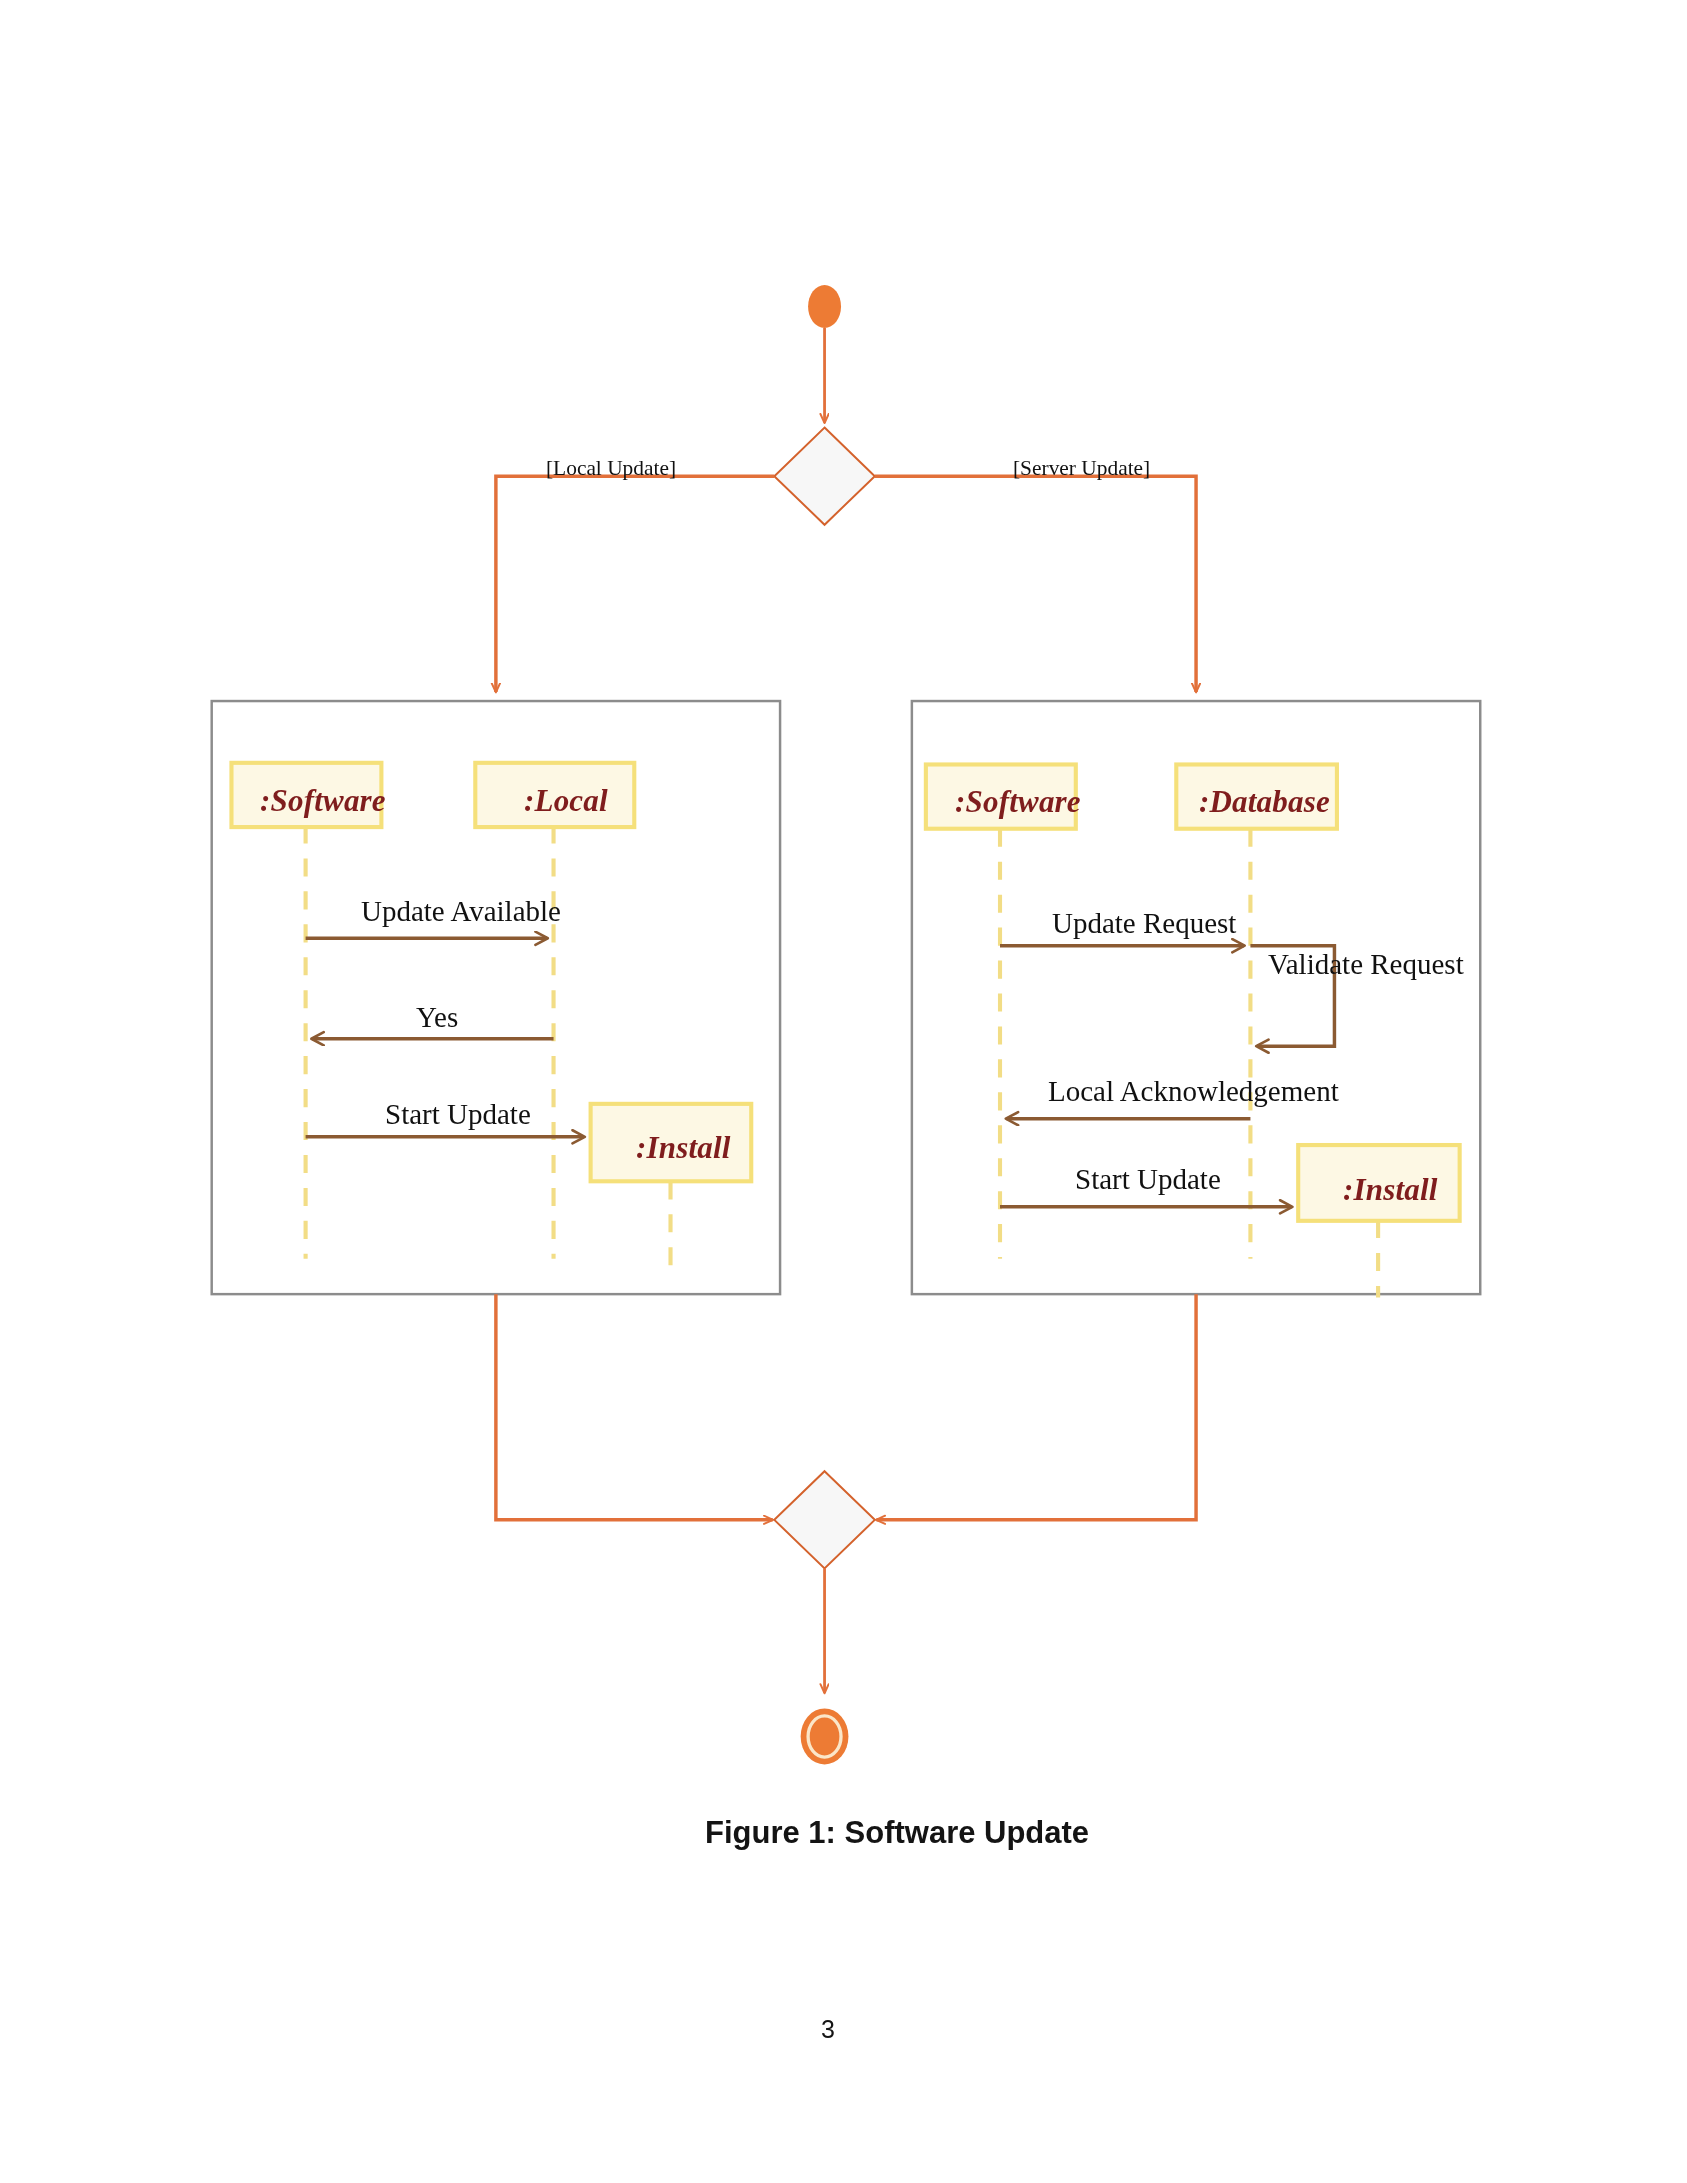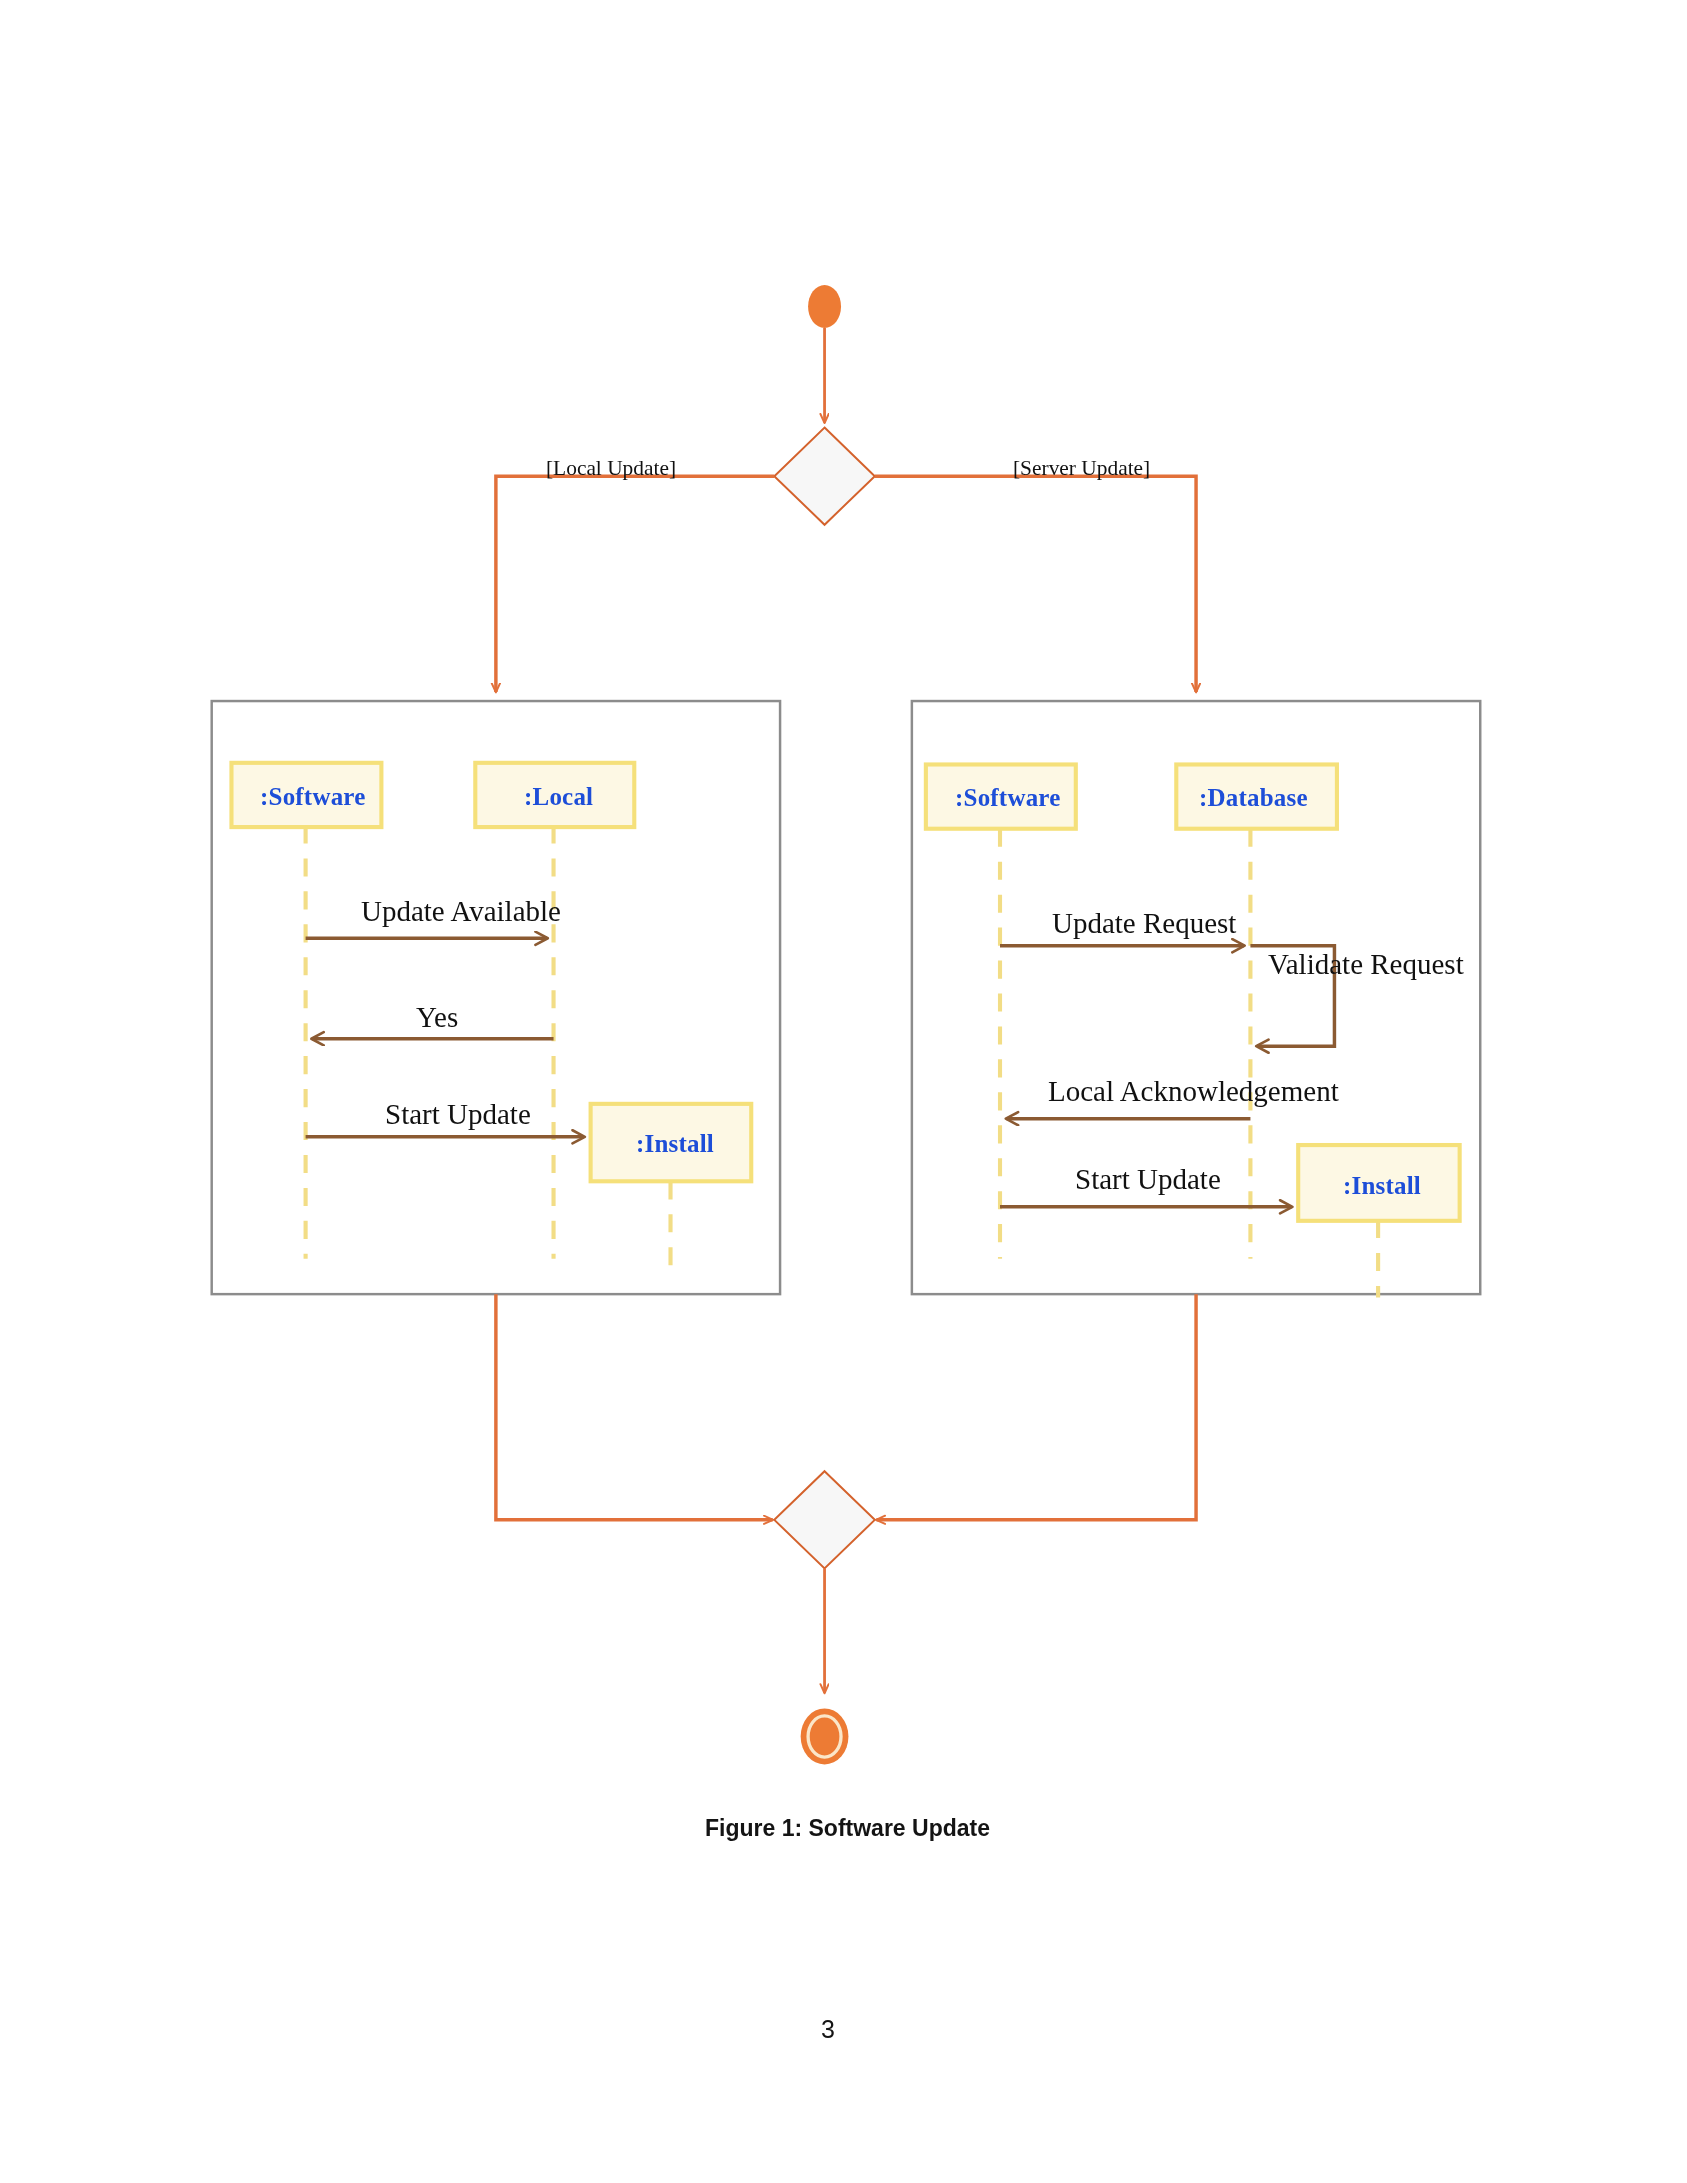--- a/index.html
+++ b/index.html
@@ -19,27 +19,28 @@
     position:absolute;white-space:nowrap;
     font-family:"Liberation Serif", serif;
     color:#1a1a1a;
     line-height:1;
   }
   .guard-label{ font-size:21.4px; color:#111111; }
   .msg-label{ font-size:29px; color:#111111; }
   .lifeline-title{
     position:absolute;white-space:nowrap;
     font-family:"Liberation Serif", serif;
-    font-weight:bold;font-size:25px;color:#1d4ed8;
+    font-weight:bold;font-size:31px;color:#7f1d1d;
     letter-spacing:0.2px;
+    font-style:italic;
   }
   .fig-caption{
     position:absolute;white-space:nowrap;
     font-family:"Liberation Sans", sans-serif;
-    font-weight:bold;font-size:23px;color:#141414;
+    font-weight:bold;font-size:31px;color:#141414;
   }
   .page-number{
     position:absolute;white-space:nowrap;
     font-family:"Liberation Sans", sans-serif;
     font-size:25px;color:#141414;
   }
 </style>
 </head>
 <body>
 

